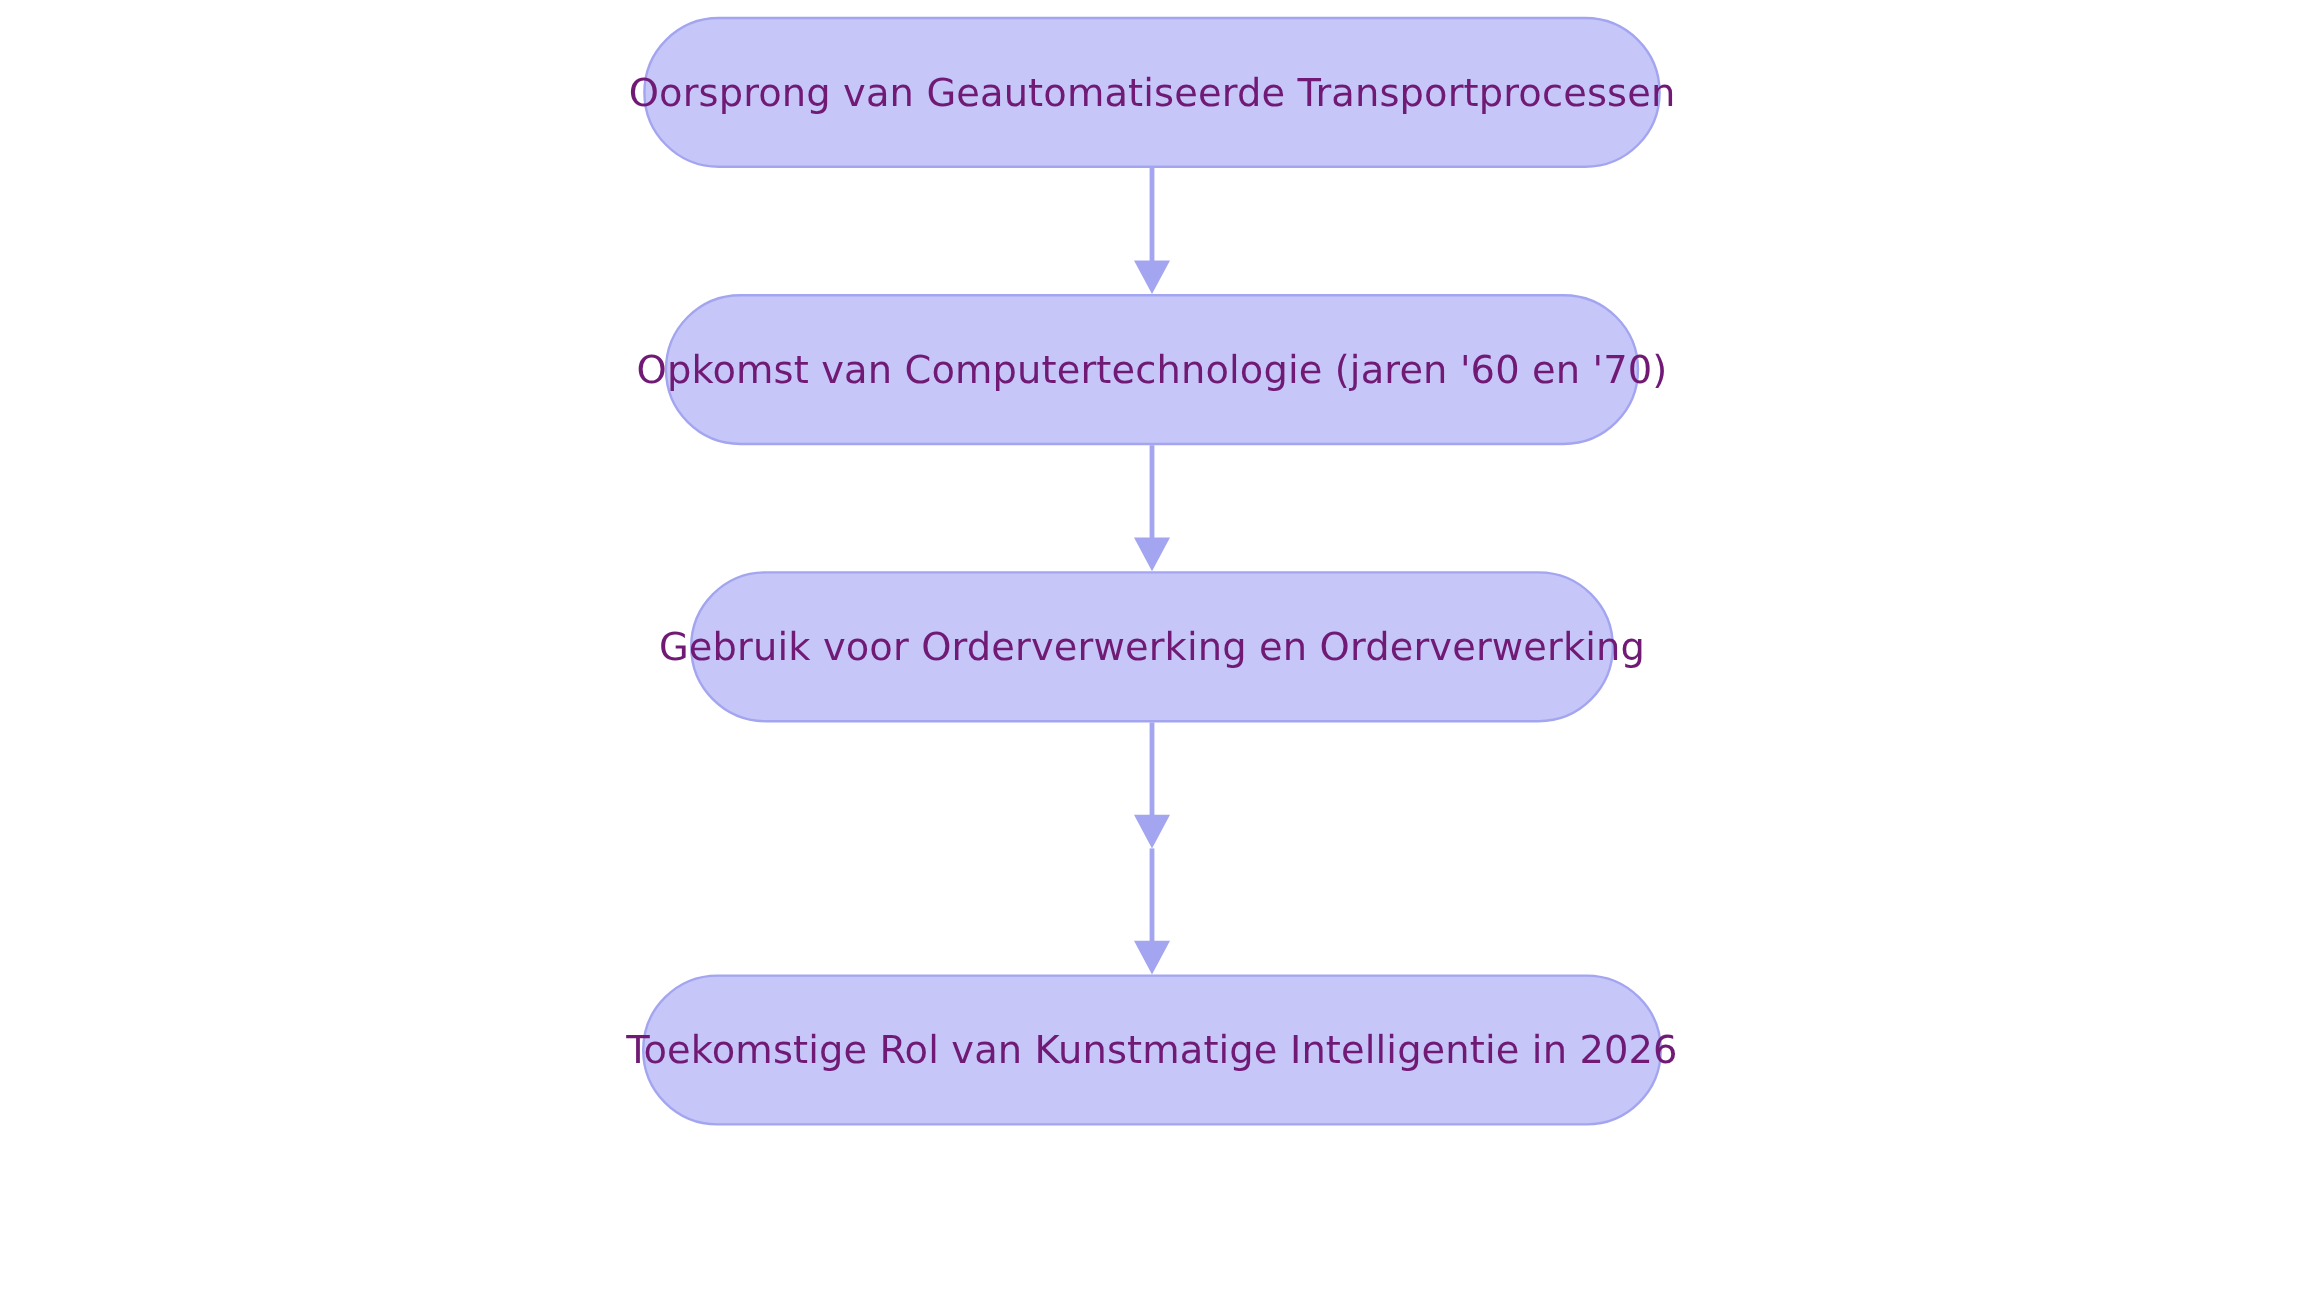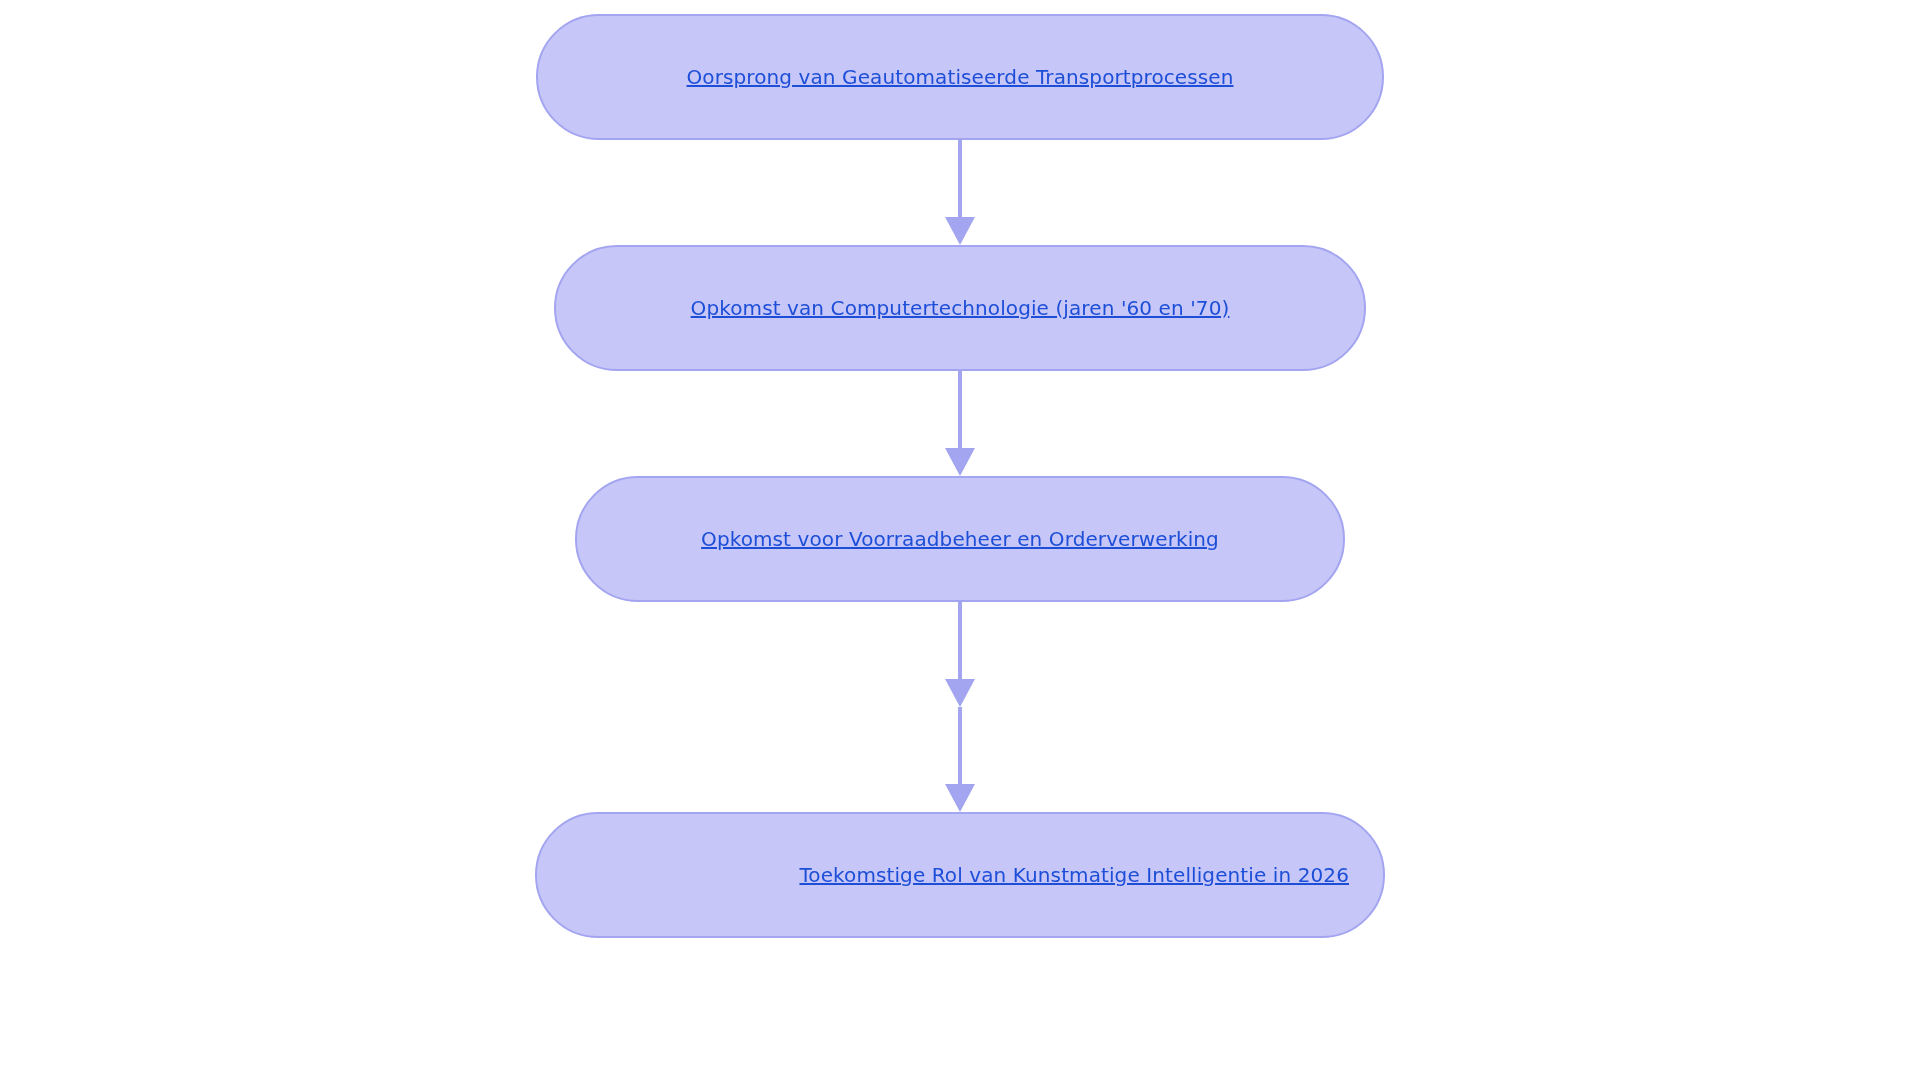--- a/index.html
+++ b/index.html
@@ -41,28 +41,27 @@
     border: 2px solid #a3a5f0;
     border-radius: 63px;
     display: flex;
     align-items: center;
     justify-content: center;
     padding: 0 34px;
     flex: 0 0 auto;
   }
 
   .node-label {
-    color: #1d4ed8;
-    font-size: 20px;
+    color: #701a75;
+    font-size: 32px;
     font-weight: 400;
     line-height: 1.15;
     letter-spacing: 0.1px;
     white-space: nowrap;
     text-align: center;
-    text-decoration: underline;
   }
 
   .connector {
     position: relative;
     width: 30px;
     height: 105px;
     flex: 0 0 auto;
   }
   .connector .stem {
     position: absolute;
@@ -83,21 +82,21 @@
     border-left: 15px solid transparent;
     border-right: 15px solid transparent;
     border-top: 28px solid #a3a5f0;
   }
 
   
   .node.w1 { width: 848px; }
   .node.w2 { width: 812px; }
   .node.w3 { width: 770px; }
   .node.w4 { width: 752px; }
-  .node.w5 { width: 850px; justify-content: flex-end; }
+  .node.w5 { width: 850px; }
 
   .spacer-top { height: 14px; flex: 0 0 auto; }
 </style>
 </head>
 <body>
 
 <div id="flowchart">
   <div class="flow-column">
 
     <div class="spacer-top"></div>
@@ -114,21 +113,21 @@
     <div class="node w2">
       <span class="node-label">Opkomst van Computertechnologie (jaren '60 en '70)</span>
     </div>
 
     <div class="connector">
       <div class="stem"></div>
       <div class="head"></div>
     </div>
 
     <div class="node w3">
-      <span class="node-label">Opkomst voor Voorraadbeheer en Orderverwerking</span>
+      <span class="node-label">Gebruik voor Orderverwerking en Orderverwerking</span>
     </div>
 
     <div class="connector">
       <div class="stem"></div>
       <div class="head"></div>
     </div>
 
 
     <div class="connector">
       <div class="stem"></div>

